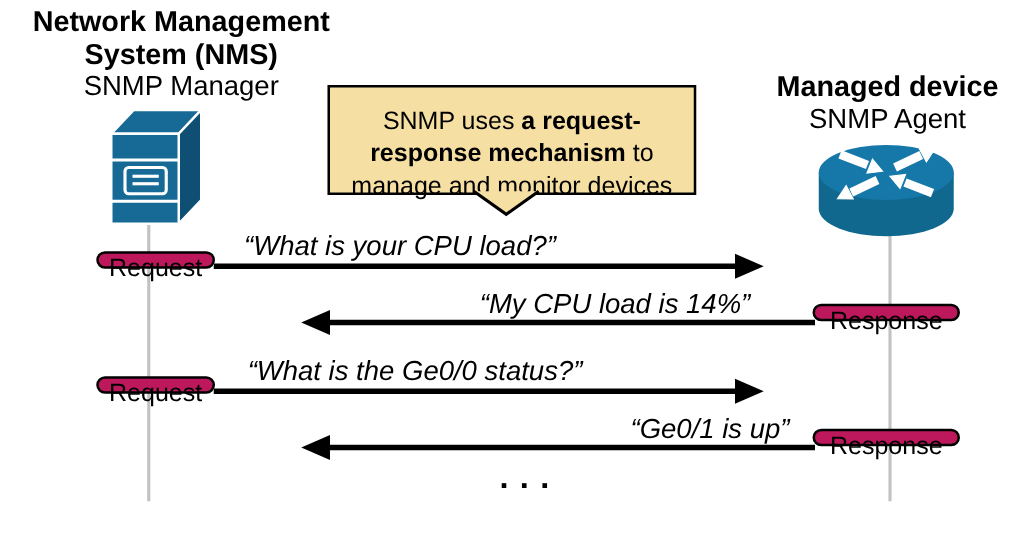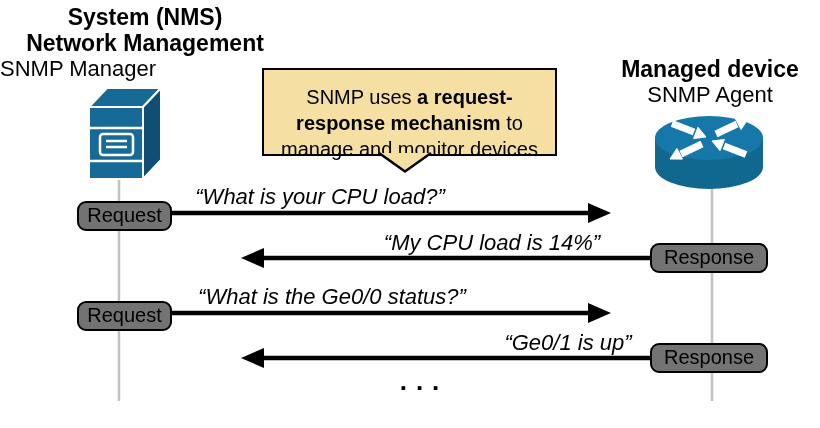--- a/index.html
+++ b/index.html
@@ -4,42 +4,42 @@
 <style>
   html,body { margin:0; padding:0; }
   body {
     width:820px; height:428px; position:relative; overflow:hidden;
     background:#ffffff; font-family:"Liberation Sans", sans-serif; color:#000;
   }
   .abs { position:absolute; }
 
   
   #nms-title  { left:10px;  top:4px;  width:270px; text-align:center; font-weight:bold; font-size:23px; line-height:26px; z-index:4; }
-  #nms-sub    { left:0;  top:56px; width:270px; text-align:left; font-size:22px; z-index:4; }
+  #nms-sub    { left:10px;  top:56px; width:270px; text-align:center; font-size:22px; z-index:4; }
   #dev-title  { left:598px; top:56px; width:224px; text-align:center; font-weight:bold; font-size:23px; z-index:4; }
   #dev-sub    { left:598px; top:82px; width:224px; text-align:center; font-size:22px; z-index:4; }
 
   
   #callout {
     left:262px; top:68px; width:295px; height:88px; box-sizing:border-box;
     background:#F6DFA3; border:2.5px solid #000; z-index:2;
     font-size:20px; line-height:26px; text-align:center; padding-top:14px;
   }
   #callout-tail { left:370px; top:151px; z-index:3; }
 
   
   .msg { position:absolute; transform:translateX(-50%); font-style:italic; font-size:22px; white-space:nowrap; z-index:4;text-align:right; }
   #msg1 { left:320px; top:184px; }
   #msg2 { left:492px; top:230px; }
   #msg3 { left:332px; top:284px; }
   #msg4 { left:568px; top:330px; }
 
   .label-box {
-    position:absolute; box-sizing:border-box; height:30px; z-index:4;
-    background:#737373; border:2.5px solid #000; border-radius:9px;
+    position:absolute; box-sizing:border-box; height:14px; z-index:4;
+    background:#be185d; border:2.5px solid #000; border-radius:9px;
     font-size:20px; line-height:24px; text-align:center;
   }
   #req1  { left:77px;  top:201px; width:95px; }
   #resp1 { left:650px; top:243px; width:118px; }
   #req2  { left:77px;  top:301px; width:95px; }
   #resp2 { left:650px; top:343px; width:118px; }
 
   #ellipsis {
     left:424px; top:366px; transform:translateX(-50%);
     font-weight:bold; font-size:26px; letter-spacing:9px; z-index:4;
@@ -96,22 +96,22 @@
       <polygon points="712,141 724.4,139.5 720,150.7" stroke-width="1"></polygon>
       <line x1="716" y1="134" x2="737" y2="124" stroke-width="7"></line>
       <polygon points="748,119 741.1,129.5 735.5,118.9" stroke-width="1"></polygon>
       <line x1="702" y1="144" x2="681" y2="154" stroke-width="7"></line>
       <polygon points="670,159 676.9,148.5 682.5,159.1" stroke-width="1"></polygon>
     </g>
   </g>
 </svg>
 
 <div id="nms-title" class="abs">
+  <div>Network Management</div>
   <div>System (NMS)</div>
-  <div>Network Management</div>
 </div>
 <div id="nms-sub" class="abs">SNMP Manager</div>
 
 <div id="dev-title" class="abs">Managed device</div>
 <div id="dev-sub" class="abs">SNMP Agent</div>
 
 <div id="callout" class="abs">
   <span>SNMP uses </span><b>a request-response mechanism</b><span> to manage and monitor devices</span>
 </div>
 <svg id="callout-tail" class="abs" width="72" height="26" viewBox="370 151 72 26">

